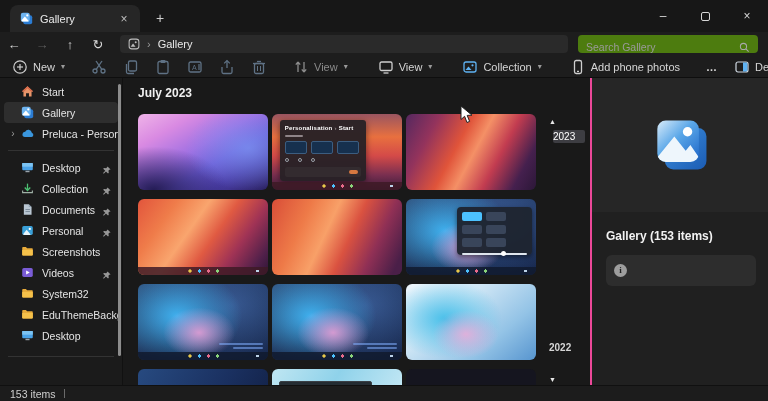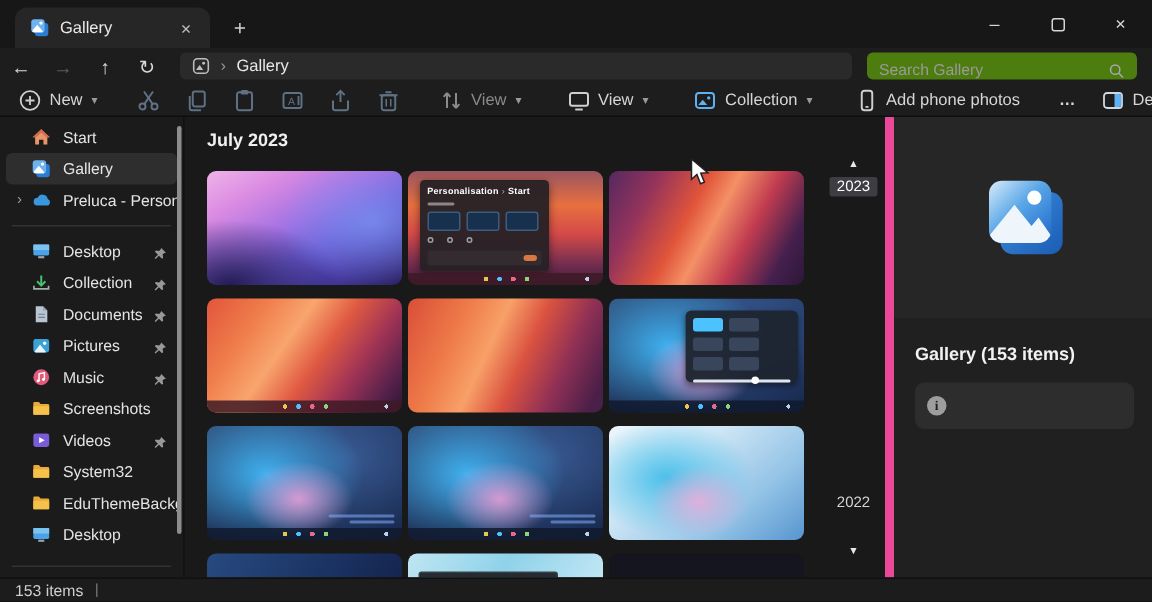--- a/index.html
+++ b/index.html
@@ -37,21 +37,21 @@
   .tbtn { display:flex; align-items:center; gap:5px; padding:0 8px; height:100%; white-space:nowrap; }
   .tbtn .cdn { font-size:8px; color:#9a9a9a; margin-left:1px; }
   .tico { display:flex; align-items:center; justify-content:center; width:16px; height:16px; }
   .tsep { width:1px; height:14px; background:#3a3a3a; margin:0 5px; }
   .dim { color:#8b8b8b; }
   .tb-right { margin-left:auto; display:flex; align-items:center; }
 
   
   .sidebar { position:absolute; left:0; top:78px; width:122px; height:307px; background:#1b1b1b; padding-top:3px; overflow:hidden; }
   .main { position:absolute; left:122px; top:78px; width:468px; height:307px; background:#191919; overflow:hidden; border-left:1px solid #111; }
-  .rightpanel { position:absolute; left:590px; top:78px; width:178px; height:307px; background:#202020; border-left:6px solid #ec4899; }
+  .rightpanel { position:absolute; left:590px; top:78px; width:178px; height:307px; background:#202020; border-left:2px solid #ec4899; }
   .statusbar { position:absolute; left:0; top:385px; width:768px; height:16px; background:#1c1c1c; border-top:1px solid #101010;
     display:flex; align-items:center; padding-left:10px; font-size:10.5px; color:#cfcfcf; gap:8px; }
   .status-divider { width:1px; height:9px; background:#6a6a6a; }
 
   
   .sb-item { position:relative; height:21px; margin:0 4px; border-radius:4px; display:flex; align-items:center; padding-left:4px; }
   .sb-item.selected { background:#2e2e2e; }
   .sb-chev { width:10px; font-size:10px; color:#9a9a9a; text-align:center; flex:none; }
   .sb-ico { width:15px; height:15px; margin-left:2px; flex:none; display:flex; align-items:center; justify-content:center; }
   .sb-label { font-size:10.5px; color:#e4e4e4; margin-left:7px; flex:1; white-space:nowrap; overflow:hidden; }
@@ -125,25 +125,25 @@
   .qs-knob { position:absolute; left:60%; top:-2px; width:5px; height:5px; background:#fff; border-radius:50%; }
 
   .watermark { position:absolute; right:5px; bottom:11px; text-align:right; }
   .watermark div { height:2px; background:rgba(130,175,255,.55); border-radius:1px; margin-top:2px; margin-left:auto; }
   .wm1 { width:44px; } .wm2 { width:30px; }
 
   .win-sm { position:absolute; left:5%; top:16%; width:72%; height:42%; background:rgba(30,35,40,.95);
     border-radius:2px; border:1px solid #3a3f45; }
 
   
-  .scrubber { position:absolute; left:426px; top:0; width:40px; height:307px; text-align:center; }
+  .scrubber { position:absolute; left:426px; top:12px; width:40px; height:307px; text-align:left; }
   .scrub-up { position:absolute; top:28px; left:0; width:100%; font-size:7px; color:#e8e8e8; }
   .scrub-cur { position:absolute; top:40px; left:4px; width:32px; font-size:10px; color:#fff;
     background:#3d3d42; border-radius:2px; padding:1px 0; }
-  .scrub-next { position:absolute; top:252px; left:0; width:100%; font-size:10px; color:#d5d5d5; }
+  .scrub-next { position:absolute; top:252px; left:0; width:100%; font-size:10px; color:#d5d5d5;font-weight:bold; }
   .scrub-down { position:absolute; top:286px; left:0; width:100%; font-size:7px; color:#e8e8e8; }
 
   .cursor { position:absolute; left:337px; top:27px; z-index:9; }
 
   
   .rp-hero { height:134px; background:#262626; display:flex; align-items:center; justify-content:center; }
   .rp-heading { font-size:12px; font-weight:bold; color:#f2f2f2; margin:17px 14px 0; }
   .rp-infobox { margin:12px 12px 0 14px; background:#2d2d2d; border-radius:6px; padding:9px 8px;
     display:flex; gap:8px; align-items:center; }
   .rp-info-ico { flex:none; width:13px; height:13px; border-radius:50%; background:#9d9d9d; color:#202020;
@@ -399,45 +399,28 @@
 
     <div class="sb-item">
       <span class="sb-chev"></span>
       <span class="sb-ico">
         <svg width="13" height="13" viewBox="0 0 16 16">
           <rect x="1.5" y="2.5" width="13" height="11" rx="2" fill="#3aa0d8"></rect>
           <circle cx="10.8" cy="6" r="1.4" fill="#fff"></circle>
           <path d="M3 12 L7 7 L11.5 12.5 Q12.4 13.5 10.8 13.5 L4.2 13.5 Q2 13.5 3 12 Z" fill="#e8f4fb"></path>
         </svg>
       </span>
-      <span class="sb-label">Pictures</span>
+      <span class="sb-label">Personal</span>
       <span class="sb-pin">
         <svg width="11" height="11" viewBox="0 0 16 16">
             <path d="M9.5 2 L14 6.5 L12 7 L10.8 8.2 L11.3 11.3 L10.2 12.4 L7.2 9.4 L4 12.6 L3 11.6 L6.2 8.4 L3.2 5.4 L4.3 4.3 L7.4 4.8 L8.6 3.6 Z" fill="#aeaeae"></path>
           </svg>
       </span>
     </div>
 
-    <div class="sb-item">
-      <span class="sb-chev"></span>
-      <span class="sb-ico">
-        <svg width="13" height="13" viewBox="0 0 16 16">
-          <circle cx="8" cy="8" r="6.5" fill="#e05a7a"></circle>
-          <path d="M6.2 11 V5.2 L10.6 4.2 V9.6" fill="none" stroke="#fff" stroke-width="1.2"></path>
-          <circle cx="5.4" cy="11" r="1.2" fill="#fff"></circle>
-          <circle cx="9.8" cy="9.8" r="1.2" fill="#fff"></circle>
-        </svg>
-      </span>
-      <span class="sb-label">Music</span>
-      <span class="sb-pin">
-        <svg width="11" height="11" viewBox="0 0 16 16">
-            <path d="M9.5 2 L14 6.5 L12 7 L10.8 8.2 L11.3 11.3 L10.2 12.4 L7.2 9.4 L4 12.6 L3 11.6 L6.2 8.4 L3.2 5.4 L4.3 4.3 L7.4 4.8 L8.6 3.6 Z" fill="#aeaeae"></path>
-          </svg>
-      </span>
-    </div>
 
     <div class="sb-item">
       <span class="sb-chev"></span>
       <span class="sb-ico">
         <svg width="13" height="13" viewBox="0 0 16 16">
           <path d="M1.5 3.5 Q1.5 2.5 2.5 2.5 H6 L7.5 4 H13.5 Q14.5 4 14.5 5 V12 Q14.5 13 13.5 13 H2.5 Q1.5 13 1.5 12 Z" fill="#e8ab3a"></path>
           <path d="M1.5 6 H14.5 V12 Q14.5 13 13.5 13 H2.5 Q1.5 13 1.5 12 Z" fill="#f5c14a"></path>
         </svg>
       </span>
       <span class="sb-label">Screenshots</span>

